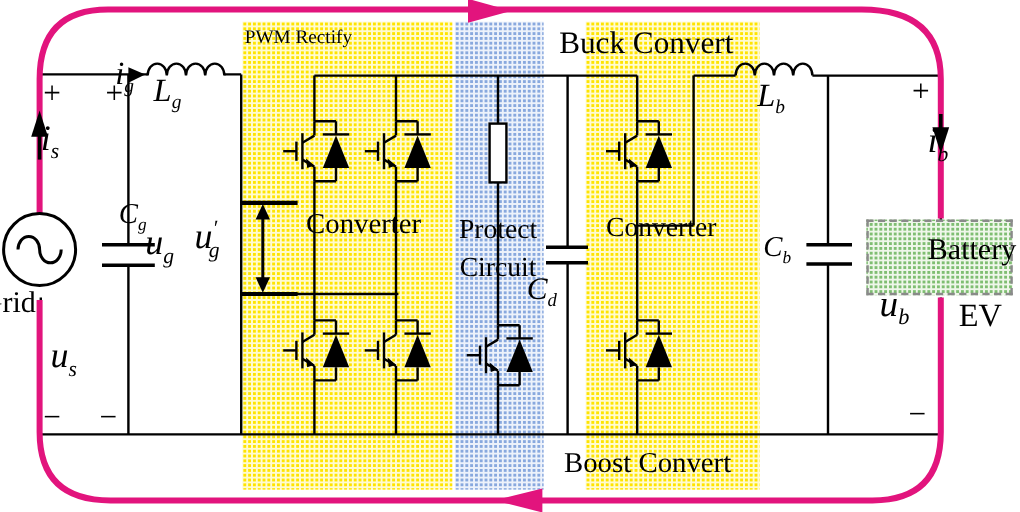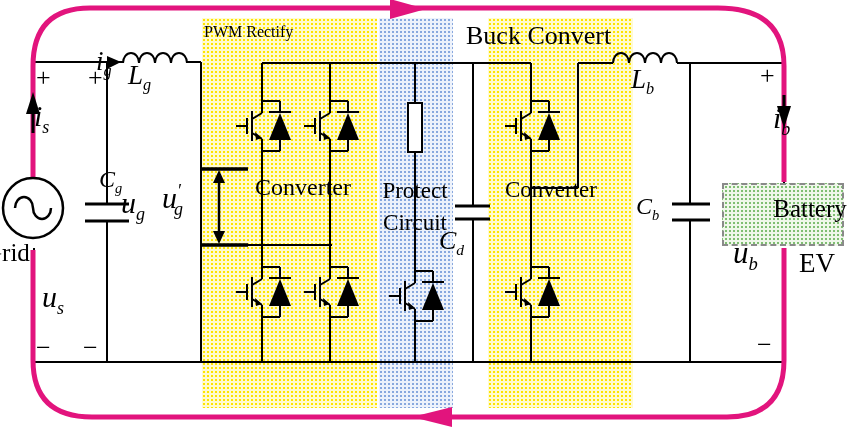--- a/index.html
+++ b/index.html
@@ -166,20 +166,21 @@
     </div>
   <div class="lb ctr" id="lb-protect">
       <div>Protect</div>
       <div>Circuit</div>
     </div>
   <div class="lb ctr" id="lb-battery-side">
       <div>Converter</div>
     </div>
   <div class="lb mi" id="lb-C-d"><span>C</span><sub>d</sub></div>
   <div class="lb" id="lb-buck">Buck Convert</div>
+  <div class="lb" id="lb-boost">Boost Convert</div>
   <div class="lb mi" id="lb-L-b"><span>L</span><sub>b</sub></div>
   <div class="lb mi" id="lb-C-b"><span>C</span><sub>b</sub></div>
   <div class="lb" id="s-plus3">+</div>
   <div class="lb mi" id="lb-i-b"><span>i</span><sub>b</sub></div>
   <div class="lb ctr" id="lb-battery">Battery</div>
   <div class="lb mi" id="lb-u-b"><span>u</span><sub>b</sub></div>
   <div class="lb" id="lb-ev">EV</div>
   <div class="lb" id="s-minus3">−</div>
 </div>
 

